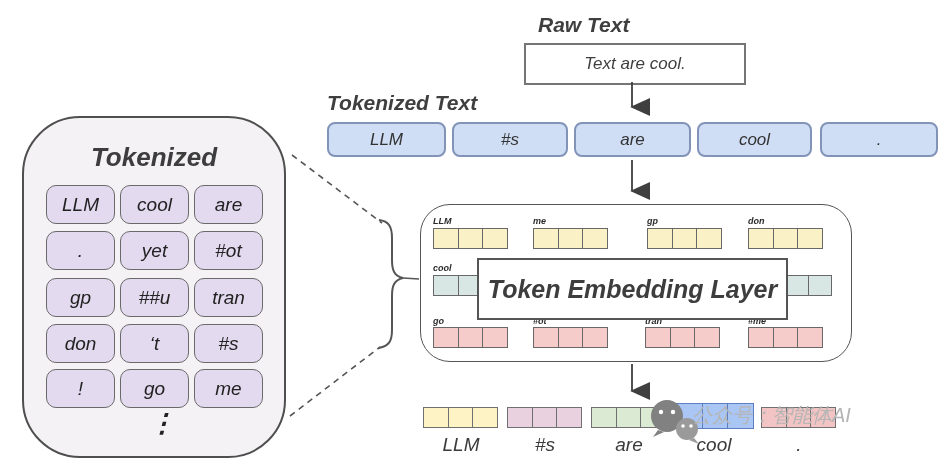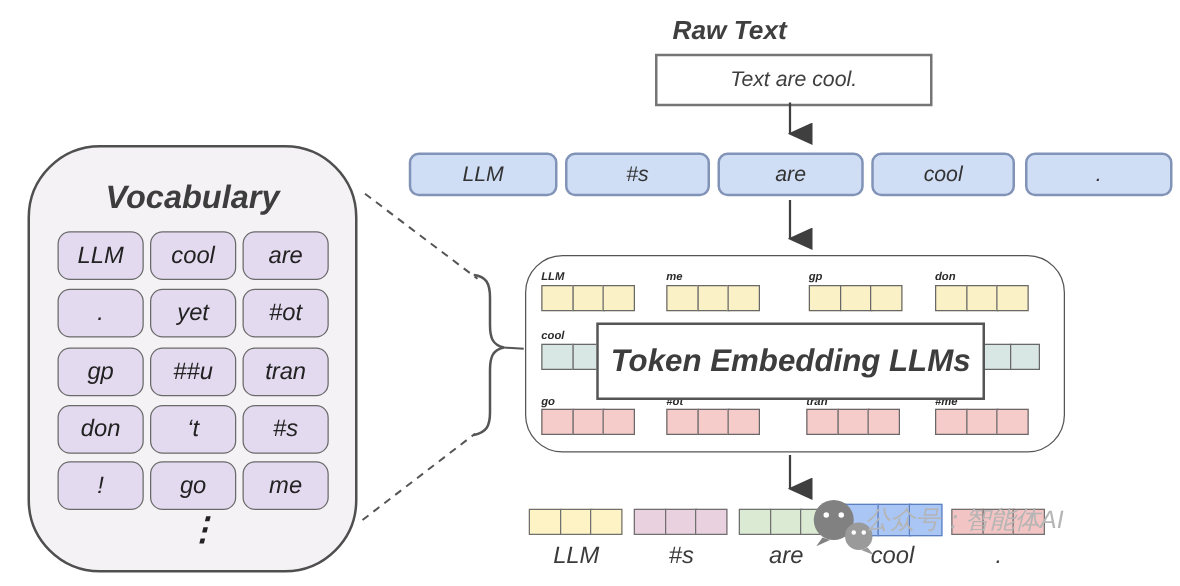--- a/index.html
+++ b/index.html
@@ -30,30 +30,31 @@
 </head>
 <body>
 
 <div id="canvas">
 
   <div class="abs heading" style="left:538px;top:13px;">Raw Text</div>
   <div class="abs raw-box" style="left:524px;top:43px;width:218px;height:38px;">
     <span>Text are cool.</span>
   </div>
 
+  <div class="abs heading" style="left:327px;top:91px;">Tokenized Text</div>
   <div class="abs" style="left:0;top:0;" id="token-row">
       <div class="abs token-box" style="left: 327px; top: 122px; width: 119px; height: 35px;">LLM</div>
       <div class="abs token-box" style="left: 452px; top: 122px; width: 116px; height: 35px;">#s</div>
       <div class="abs token-box" style="left: 574px; top: 122px; width: 117px; height: 35px;">are</div>
       <div class="abs token-box" style="left: 697px; top: 122px; width: 115px; height: 35px;">cool</div>
       <div class="abs token-box" style="left: 820px; top: 122px; width: 118px; height: 35px;">.</div>
     </div>
 
   <div class="abs vocab-panel" style="left:22px;top:116px;width:264px;height:342px;">
-    <div class="vocab-title" style="margin-top:24px;">Vocabulary</div>
+    <div class="vocab-title" style="margin-top:24px;">Tokenized</div>
   </div>
   <div id="vocab-grid">
       <div class="abs vocab-tile" style="left: 46px; top: 185px; width: 69px; height: 39px; background: rgb(228, 218, 240);">LLM</div>
       <div class="abs vocab-tile" style="left: 120px; top: 185px; width: 69px; height: 39px; background: rgb(228, 218, 240);">cool</div>
       <div class="abs vocab-tile" style="left: 194px; top: 185px; width: 69px; height: 39px; background: rgb(228, 218, 240);">are</div>
       <div class="abs vocab-tile" style="left: 46px; top: 231px; width: 69px; height: 39px; background: rgb(228, 218, 240);">.</div>
       <div class="abs vocab-tile" style="left: 120px; top: 231px; width: 69px; height: 39px; background: rgb(228, 218, 240);">yet</div>
       <div class="abs vocab-tile" style="left: 194px; top: 231px; width: 69px; height: 39px; background: rgb(228, 218, 240);">#ot</div>
       <div class="abs vocab-tile" style="left: 46px; top: 278px; width: 69px; height: 39px; background: rgb(228, 218, 240);">gp</div>
       <div class="abs vocab-tile" style="left: 120px; top: 278px; width: 69px; height: 39px; background: rgb(228, 218, 240);">##u</div>
@@ -122,21 +123,21 @@
         <div class="cell" style="width: 26px; height: 21px; background: rgb(246, 204, 203);"></div>
       </div>
       <div class="abs embed-label" style="left: 748px; top: 316px;">#me</div>
       <div class="vec" style="left: 748px; top: 327px;">
         <div class="cell" style="width: 26px; height: 21px; background: rgb(246, 204, 203);"></div>
         <div class="cell" style="width: 26px; height: 21px; background: rgb(246, 204, 203);"></div>
         <div class="cell" style="width: 26px; height: 21px; background: rgb(246, 204, 203);"></div>
       </div>
     </div>
   <div class="abs tel-box" style="left:477px;top:258px;width:307px;height:58px;">
-    <span>Token Embedding LLMs</span>
+    <span>Token Embedding Layer</span>
   </div>
 
   <div id="output-row">
       <div class="vec" style="left: 423px; top: 407px;">
         <div class="cell" style="width: 26px; height: 21px; background: rgb(253, 243, 197); border-color: rgb(112, 112, 112);"></div>
         <div class="cell" style="width: 26px; height: 21px; background: rgb(253, 243, 197); border-color: rgb(112, 112, 112);"></div>
         <div class="cell" style="width: 26px; height: 21px; background: rgb(253, 243, 197); border-color: rgb(112, 112, 112);"></div>
       </div>
       <div class="abs out-label" style="left: 413px; top: 434px; width: 96px;">LLM</div>
       <div class="vec" style="left: 507px; top: 407px;">

